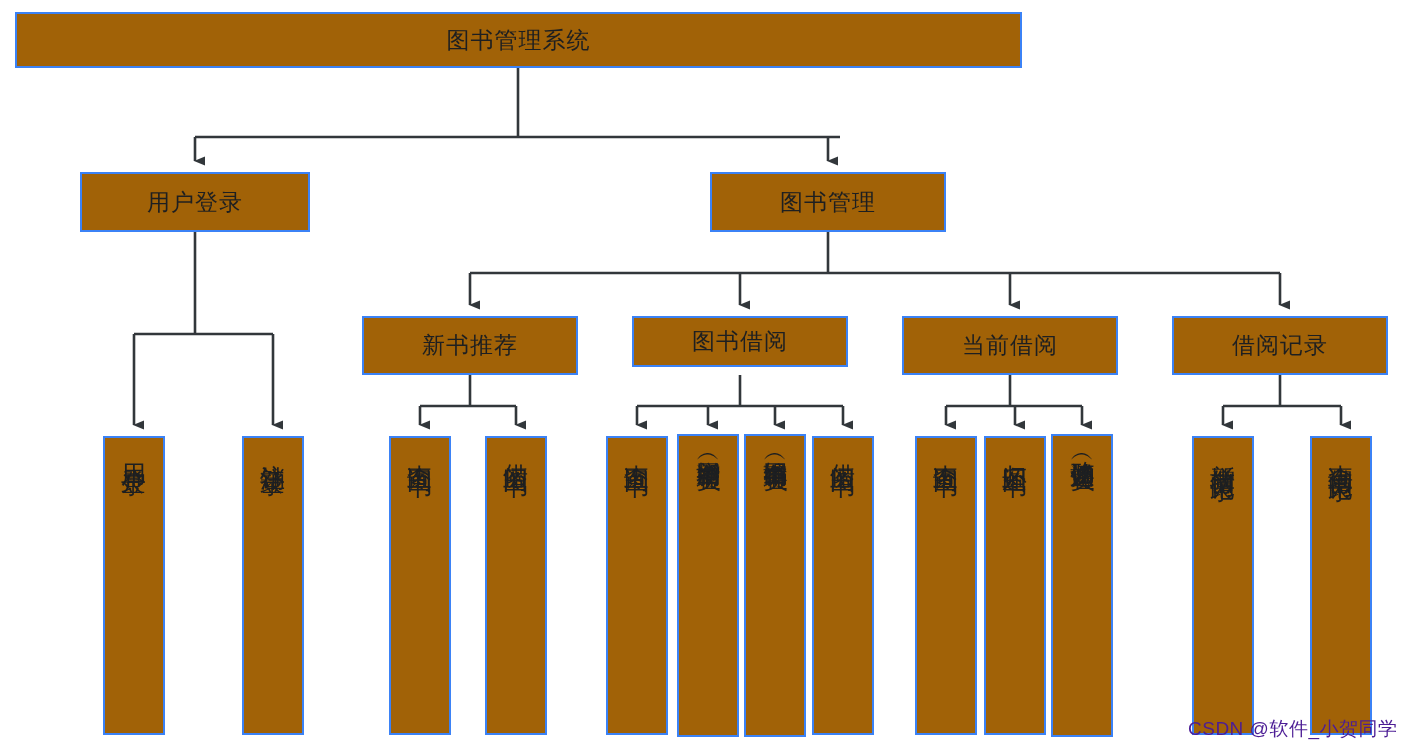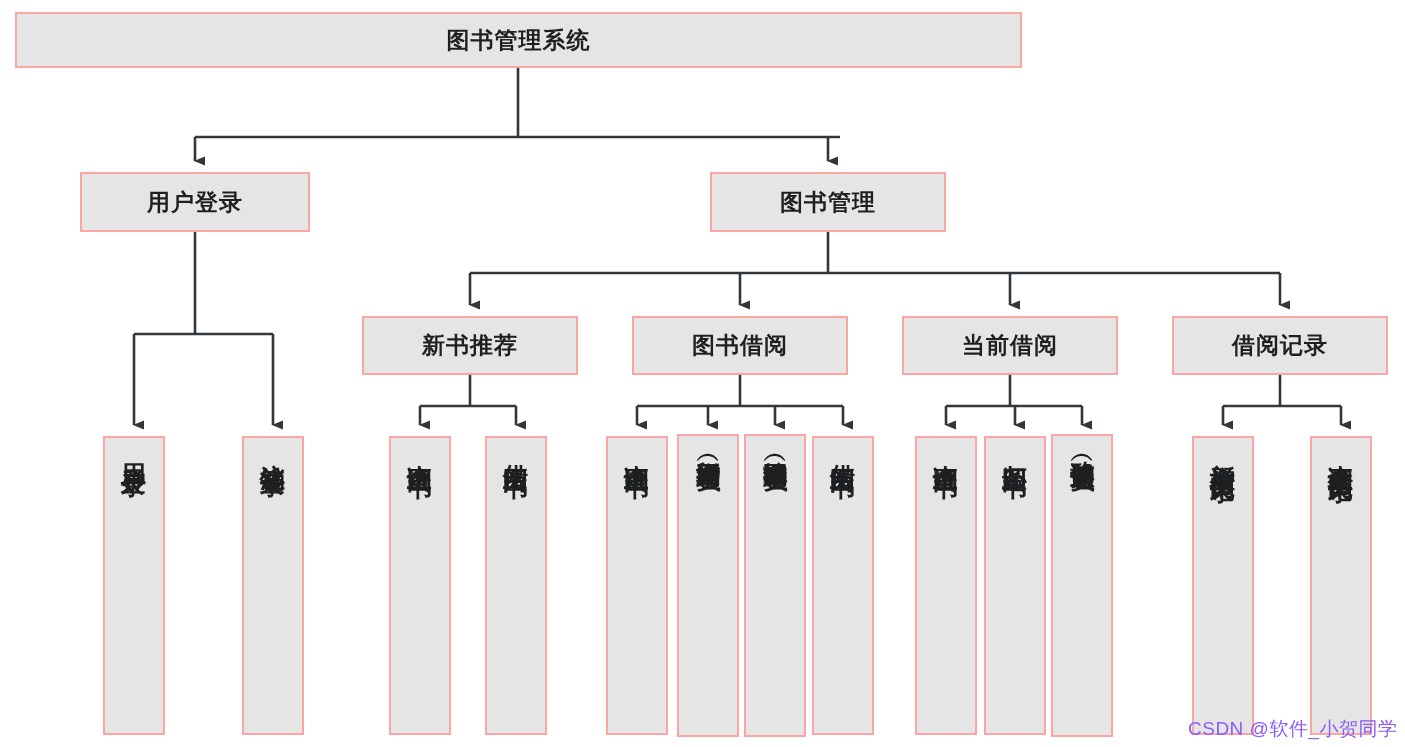--- a/index.html
+++ b/index.html
@@ -20,27 +20,26 @@
   #edges {
     position: absolute;
     left: 0;
     top: 0;
     width: 1405px;
     height: 747px;
   }
   .node {
     position: absolute;
     box-sizing: border-box;
-    background: #e5e5e5;
-    border: 2px solid #fca5a5;
+    background: #a16207;
+    border: 2px solid #3b82f6;
     display: flex;
     align-items: center;
     justify-content: center;
     color: #1d1f21;
-    font-weight: bold;
   }
   .node.horiz {
     font-size: 23px;
     letter-spacing: 1px;
   }
   .node.vert {
     align-items: flex-start;
     justify-content: center;
     padding-top: 6px;
   }
@@ -55,21 +54,21 @@
   }
   .node.vert.tall .vlabel {
     font-size: 24px;
     letter-spacing: 1px;
   }
   .watermark {
     position: absolute;
     left: 1188px;
     top: 716px;
     font-size: 19px;
-    color: #8b5cf6;
+    color: #4c1d95;
     white-space: nowrap;
     letter-spacing: 0.5px;
   }
 </style>
 </head>
 <body>
 
 <div id="canvas">
 
   <svg id="edges" viewBox="0 0 1405 747" xmlns="http://www.w3.org/2000/svg">
@@ -126,21 +125,21 @@
       <path d="M1341,406 L1341,425" marker-end="url(#arrow)"></path>
     </g>
   </svg>
 
   <div class="node horiz" id="node-root" style="left: 15px; top: 12px; width: 1007px; height: 56px;">图书管理系统</div>
 
   <div class="node horiz" id="node-user-login" style="left: 80px; top: 172px; width: 230px; height: 60px;">用户登录</div>
   <div class="node horiz" id="node-new-book-rec" style="left: 362px; top: 316px; width: 216px; height: 59px;">新书推荐</div>
 
   <div class="node horiz" id="node-book-manage" style="left: 710px; top: 172px; width: 236px; height: 60px;">图书管理</div>
-  <div class="node horiz" id="node-book-borrow" style="left: 632px; top: 316px; width: 216px; height: 59px;">图书借阅</div>
+  <div class="node horiz" id="node-book-borrow" style="left: 632px; top: 316px; width: 216px; height: 51px;">图书借阅</div>
   <div class="node horiz" id="node-current-borrow" style="left: 902px; top: 316px; width: 216px; height: 59px;">当前借阅</div>
   <div class="node horiz" id="node-borrow-record" style="left: 1172px; top: 316px; width: 216px; height: 59px;">借阅记录</div>
 
   <div class="node vert" id="leaf-0" style="left: 103px; top: 436px; width: 62px; height: 299px;">
     <span class="vlabel">用户登录</span>
   </div>
   <div class="node vert" id="leaf-1" style="left: 242px; top: 436px; width: 62px; height: 299px;">
     <span class="vlabel">注销登录</span>
   </div>
   <div class="node vert" id="leaf-2" style="left: 389px; top: 436px; width: 62px; height: 299px;">

